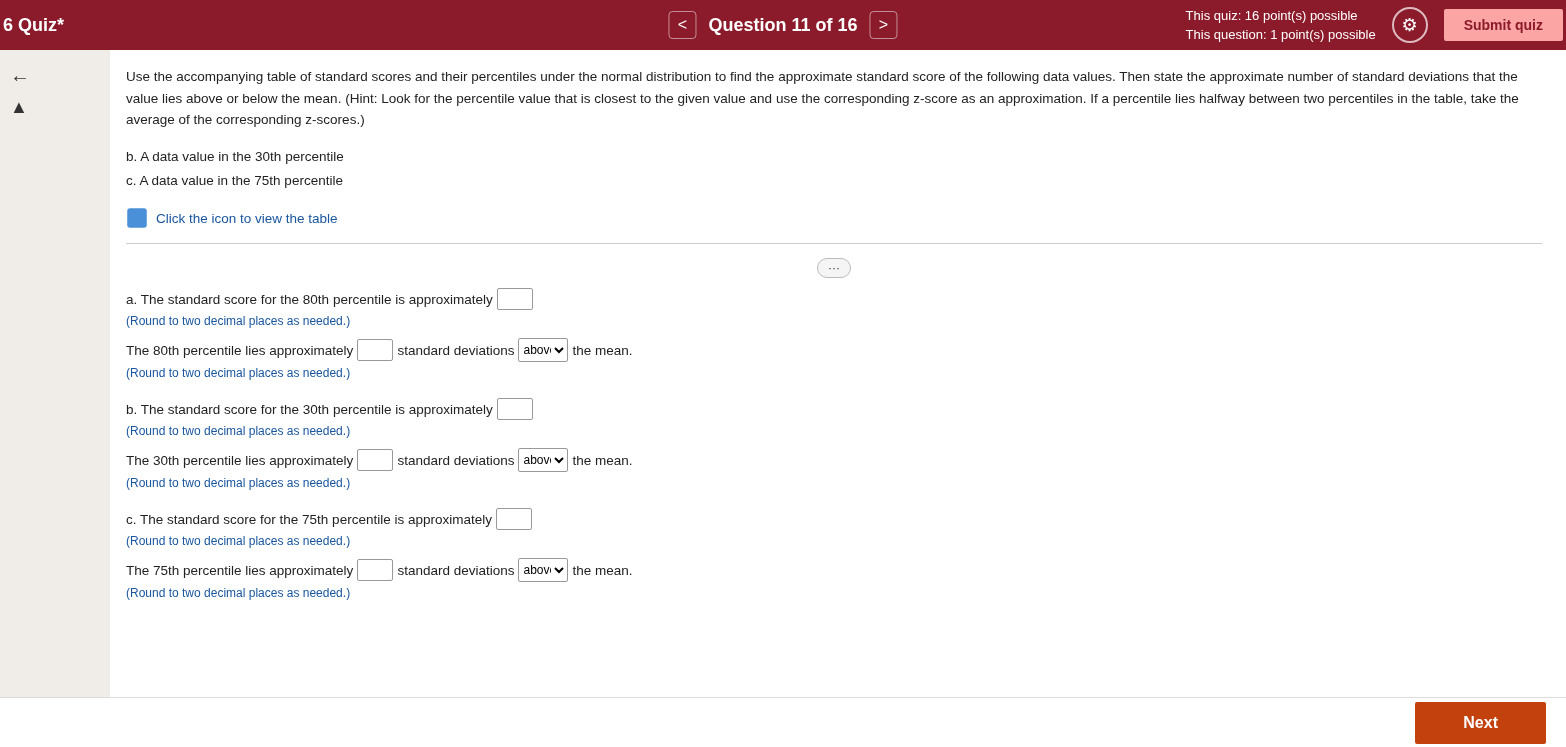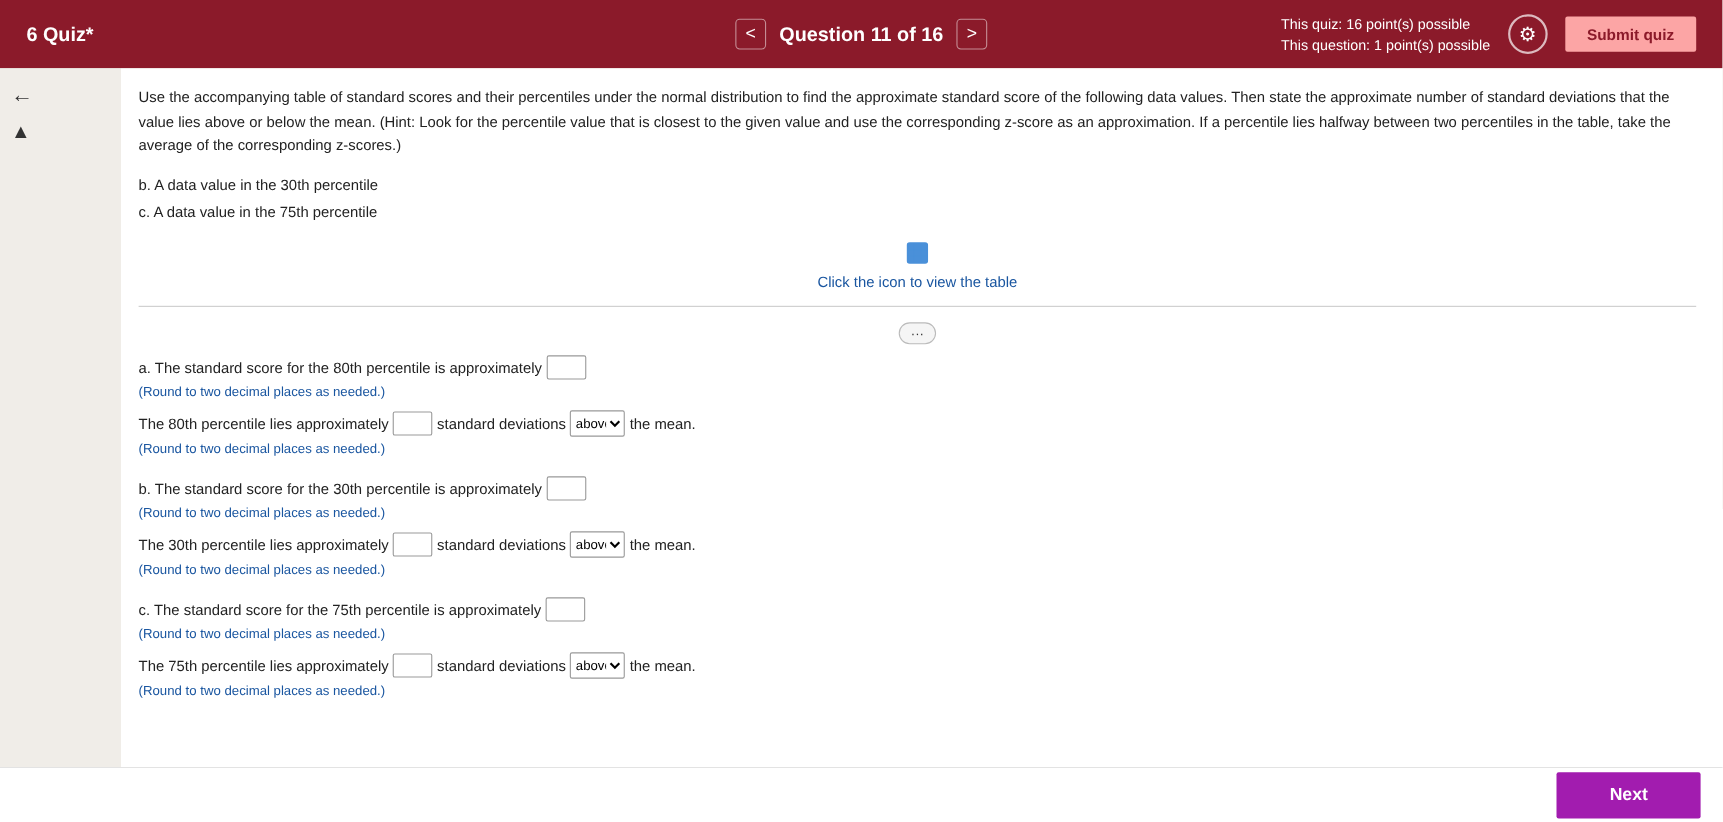--- a/index.html
+++ b/index.html
@@ -14,22 +14,22 @@
       display: flex;
       flex-direction: column;
     }
 
     
     .header {
       background: #8b1a2a;
       color: white;
       display: flex;
       align-items: center;
-      padding: 0 24px;
-      height: 62px;
+      padding: 0 3px;
+      height: 50px;
       flex-shrink: 0;
     }
     .header-title {
       font-size: 18px;
       font-weight: bold;
       color: white;
       margin-right: auto;
     }
     .header-nav {
       display: flex;
@@ -139,21 +139,20 @@
     }
 
     .table-link {
       display: flex;
       align-items: center;
       gap: 8px;
       font-size: 13.5px;
       color: #1a56a0;
       cursor: pointer;
       margin-bottom: 10px;
-      flex-direction: column;
     }
     .table-icon {
       width: 22px;
       height: 22px;
       display: inline-flex;
       align-items: center;
       justify-content: center;
     }
     .table-icon svg rect {
       fill: #4a90d9;
@@ -221,21 +220,21 @@
       width: 100%;
       height: 50px;
       background: white;
       border-top: 1px solid #ddd;
       display: flex;
       align-items: center;
       justify-content: flex-end;
       padding-right: 20px;
     }
     .next-btn {
-      background: #a21caf;
+      background: #c2410c;
       color: white;
       border: none;
       padding: 12px 48px;
       font-size: 16px;
       font-weight: bold;
       cursor: pointer;
       border-radius: 2px;
     }
 
     .up-arrow {

